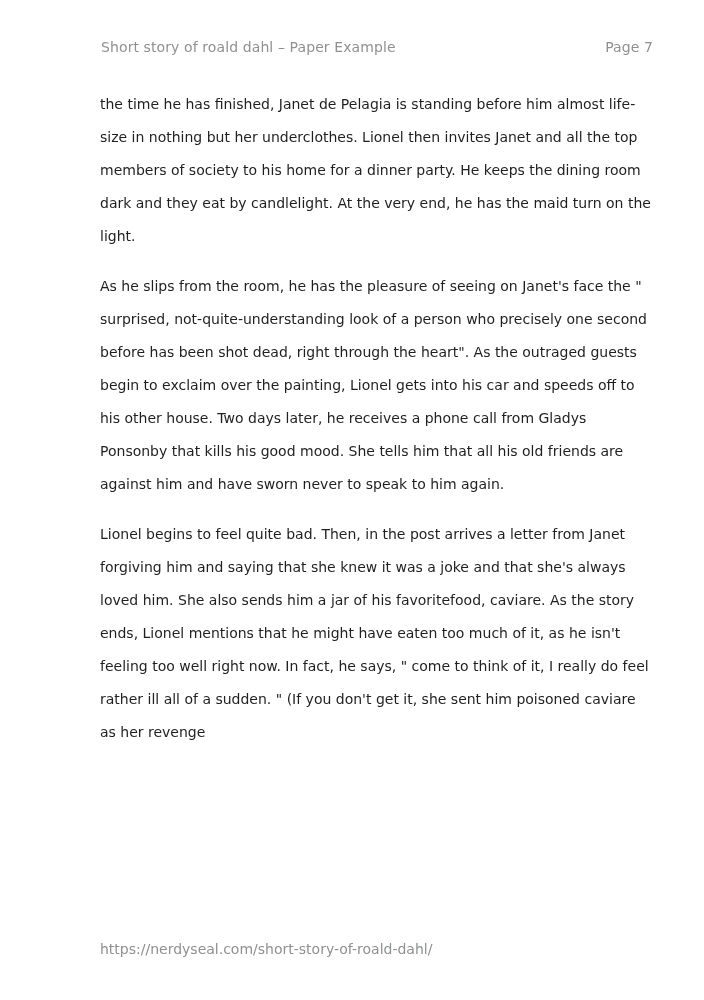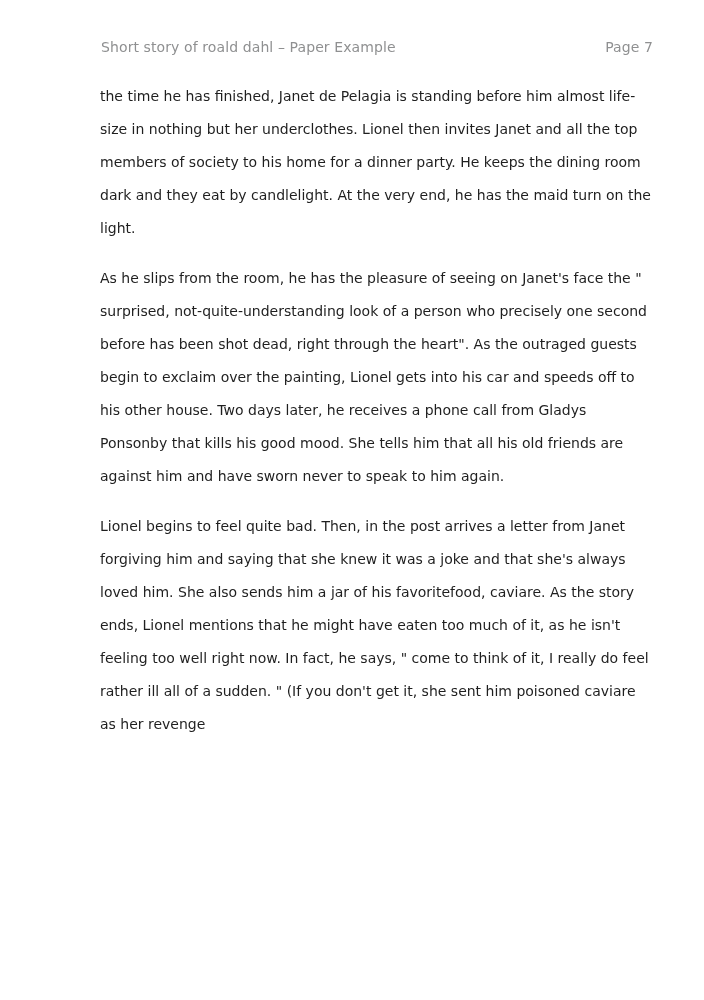--- a/index.html
+++ b/index.html
@@ -31,21 +31,21 @@
   .article {
     position: absolute;
     top: 71px;
     left: 100px;
     width: 553px;
     font-size: 14px;
     line-height: 33px;
     color: #1f1f1f;
   }
   .article p {
-    margin: 9px 0 17px 0;
+    margin: 17px 0 17px 0;
   }
   .page-footer {
     position: absolute;
     top: 941px;
     left: 100px;
     right: 51px;
     font-size: 14px;
     color: #8f9091;
     white-space: nowrap;
   }
@@ -59,14 +59,17 @@
     <span>Short story of roald dahl – Paper Example</span>
     <span>Page 7</span>
   </div>
 
   <div class="article">
     <p>the time he has finished, Janet de Pelagia is standing before him almost life-size in nothing but her underclothes. Lionel then invites Janet and all the top members of society to his home for a dinner party. He keeps the dining room dark and they eat by candlelight. At the very end, he has the maid turn on the light.</p>
     <p>As he slips from the room, he has the pleasure of seeing on Janet's face the " surprised, not-quite-understanding look of a person who precisely one second before has been shot dead, right through the heart". As the outraged guests begin to exclaim over the painting, Lionel gets into his car and speeds off to his other house. Two days later, he receives a phone call from Gladys Ponsonby that kills his good mood. She tells him that all his old friends are against him and have sworn never to speak to him again.</p>
     <p>Lionel begins to feel quite bad. Then, in the post arrives a letter from Janet forgiving him and saying that she knew it was a joke and that she's always loved him. She also sends him a jar of his favoritefood, caviare. As the story ends, Lionel mentions that he might have eaten too much of it, as he isn't feeling too well right now. In fact, he says, " come to think of it, I really do feel rather ill all of a sudden. " (If you don't get it, she sent him poisoned caviare as her revenge</p>
   </div>
 
+  <div class="page-footer">
+    <span>https://nerdyseal.com/short-story-of-roald-dahl/</span>
+  </div>
 
 </div>
 
 </body></html>

